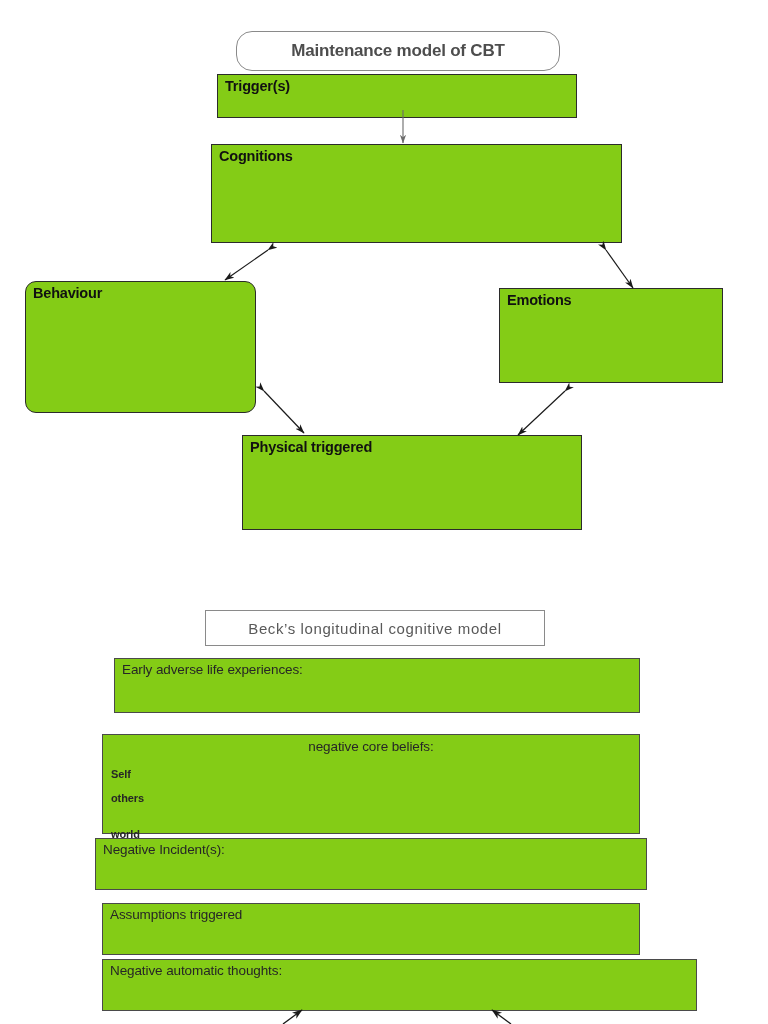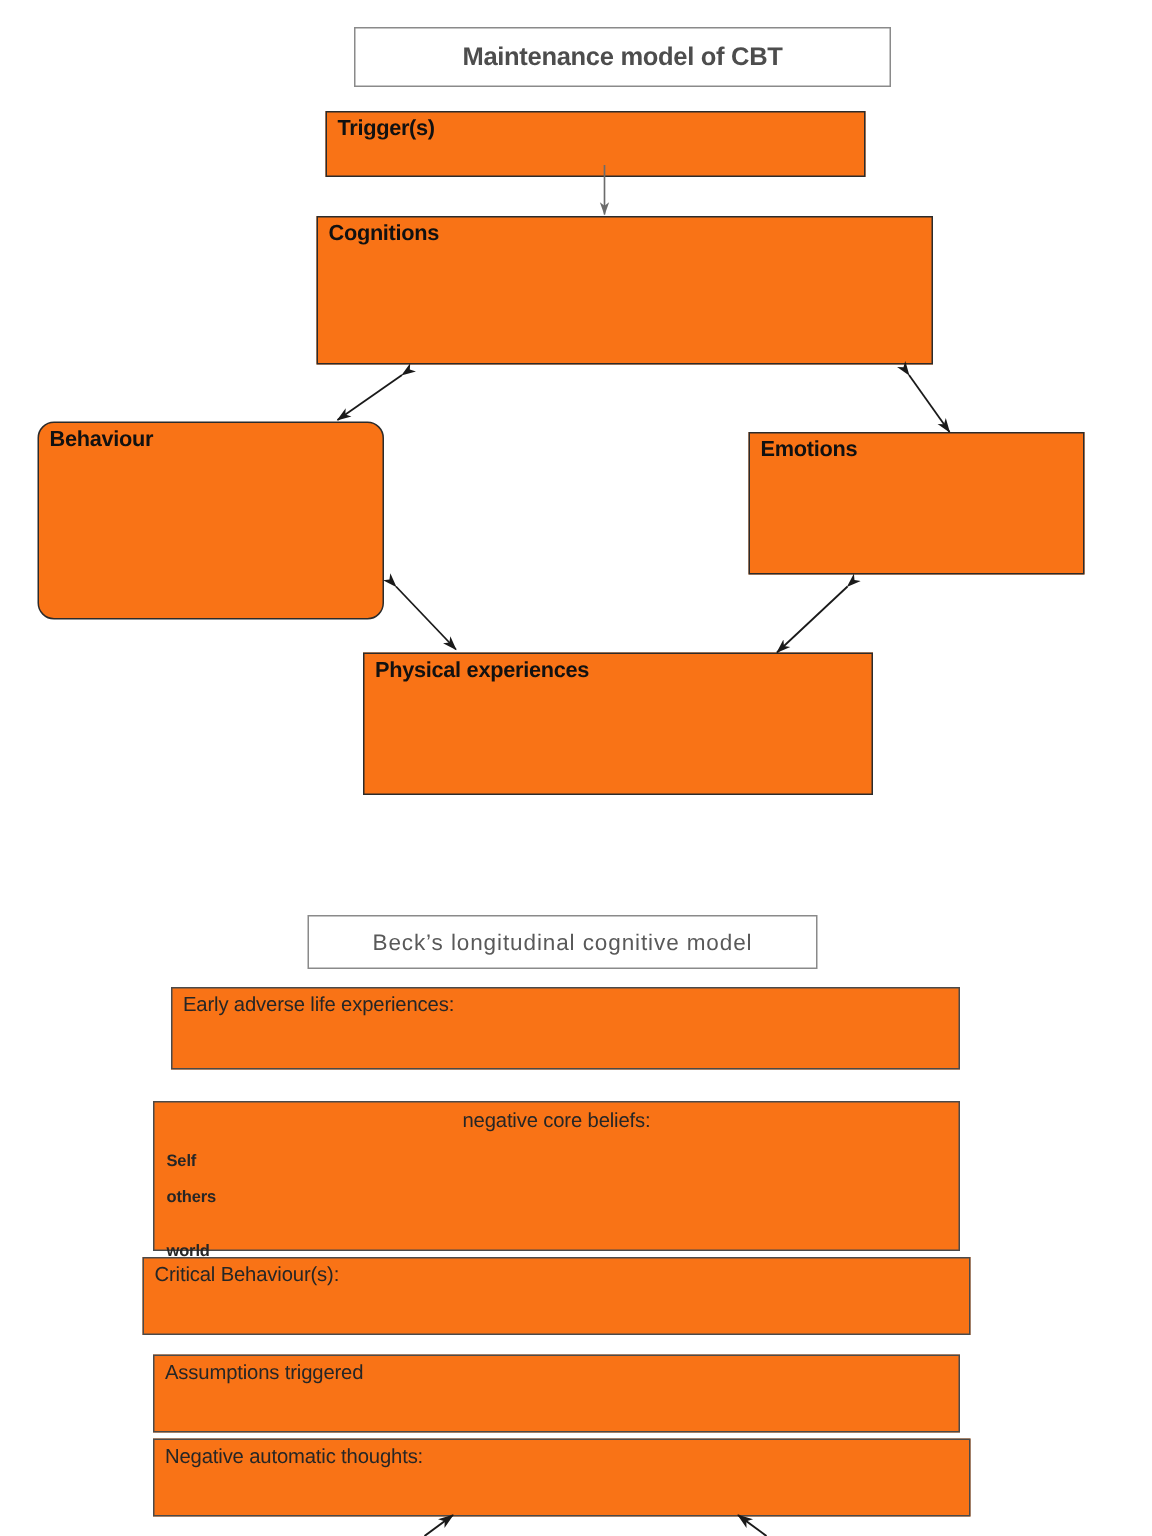--- a/index.html
+++ b/index.html
@@ -17,21 +17,21 @@
     width: 768px;
     height: 1024px;
     background: #ffffff;
     overflow: hidden;
   }
 
   
   .box {
     position: absolute;
     box-sizing: border-box;
-    background: #f97316;
+    background: #84cc16;
     border: 1px solid #4a4a4a;
   }
   .box-dark {
     border: 1px solid #2b2b2b;
   }
   .box-label {
     position: absolute;
     left: 7px;
     top: 3px;
     white-space: nowrap;
@@ -103,68 +103,68 @@
     width: 768px;
     height: 1024px;
     pointer-events: none;
   }
 </style>
 </head>
 <body>
 
 <div id="page">
 
-  <div class="title-banner" style="left:236px; top:18px; width:358px; height:40px;">
+  <div class="title-banner" style="left:236px; top:31px; width:324px; height:40px;border-radius:16px;">
     <span class="title-banner-text">Maintenance model of CBT</span>
   </div>
 
   <div class="box box-dark" style="left:217px; top:74px; width:360px; height:44px;">
     <span class="box-label maint-label">Trigger(s)</span>
   </div>
 
   <div class="box box-dark" style="left:211px; top:144px; width:411px; height:99px;">
     <span class="box-label maint-label">Cognitions</span>
   </div>
 
   <div class="box box-dark" style="left:25px; top:281px; width:231px; height:132px;border-radius:11px;">
     <span class="box-label maint-label">Behaviour</span>
   </div>
 
   <div class="box box-dark" style="left:499px; top:288px; width:224px; height:95px;padding-left:45px;">
     <span class="box-label maint-label">Emotions</span>
   </div>
 
   <div class="box box-dark" style="left:242px; top:435px; width:340px; height:95px;">
-    <span class="box-label maint-label">Physical experiences</span>
+    <span class="box-label maint-label">Physical triggered</span>
   </div>
 
   <div class="title-banner" style="left:205px; top:610px; width:340px; height:36px;">
     <span class="beck-banner-text">Beck’s longitudinal cognitive model</span>
   </div>
 
   <div class="box" style="left:114px; top:658px; width:526px; height:55px;">
     <span class="box-label beck-label">Early adverse life experiences:</span>
   </div>
 
   <div class="box" style="left:102px; top:734px; width:538px; height:100px;">
     <span class="beck-center-label">negative core beliefs:</span>
     <span class="beck-sub" style="top:33px;">Self</span>
     <span class="beck-sub" style="top:57px;">others</span>
     <span class="beck-sub" style="top:93px;">world</span>
   </div>
 
   <div class="box" style="left:95px; top:838px; width:552px; height:52px;">
-    <span class="box-label beck-label">Critical Behaviour(s):</span>
+    <span class="box-label beck-label">Negative Incident(s):</span>
   </div>
 
   <div class="box" style="left:102px; top:903px; width:538px; height:52px;">
     <span class="box-label beck-label">Assumptions triggered</span>
   </div>
 
-  <div class="box" style="left:102px; top:959px; width:545px; height:52px;">
+  <div class="box" style="left:102px; top:959px; width:595px; height:52px;">
     <span class="box-label beck-label">Negative automatic thoughts:</span>
   </div>
 
   <svg id="arrows" viewBox="0 0 768 1024">
     <defs>
       <marker id="ah" markerWidth="9" markerHeight="9" refX="7.5" refY="3.2" orient="auto" markerUnits="strokeWidth">
         <path d="M0,0.4 L8,3.2 L0,6.0 L2.2,3.2 z" fill="#1a1a1a"></path>
       </marker>
       <marker id="ah-grey" markerWidth="9" markerHeight="9" refX="7.5" refY="3.2" orient="auto" markerUnits="strokeWidth">
         <path d="M0,0.4 L8,3.2 L0,6.0 L2.2,3.2 z" fill="#6b6b6b"></path>

